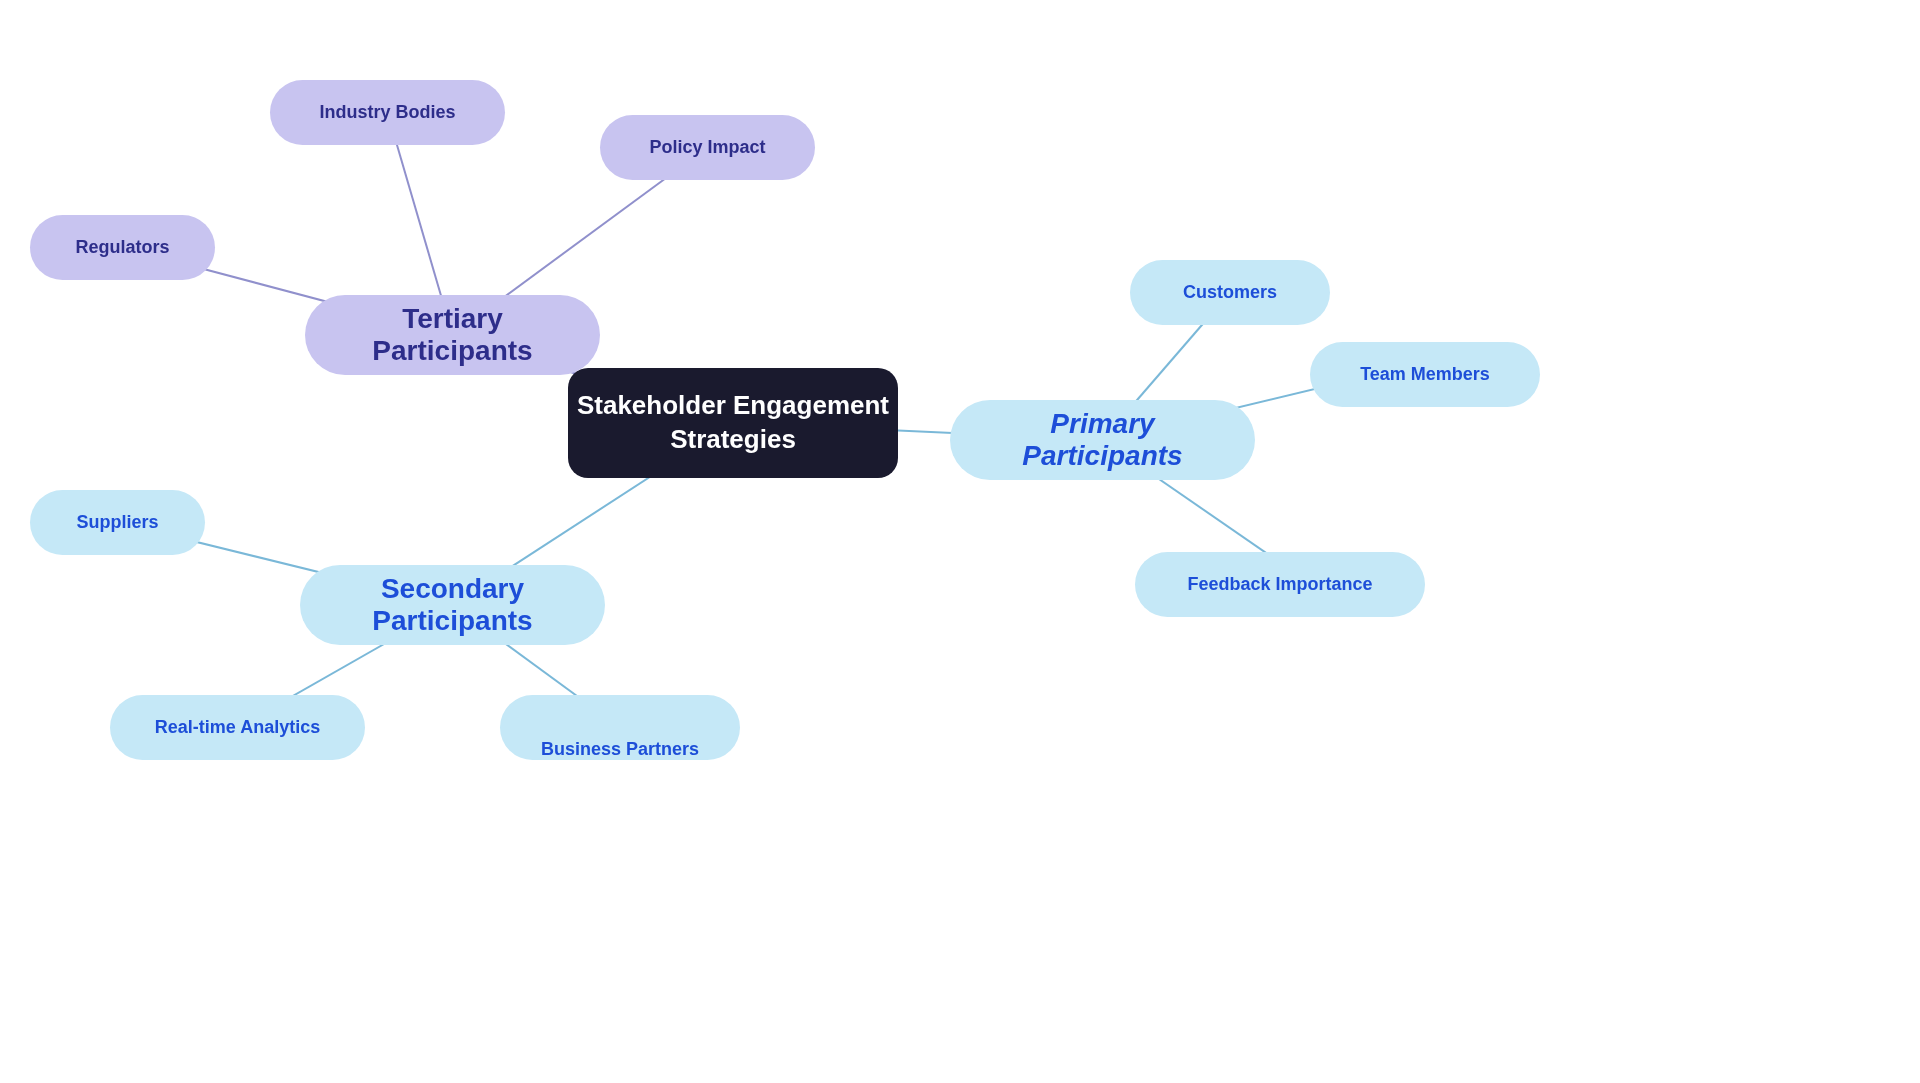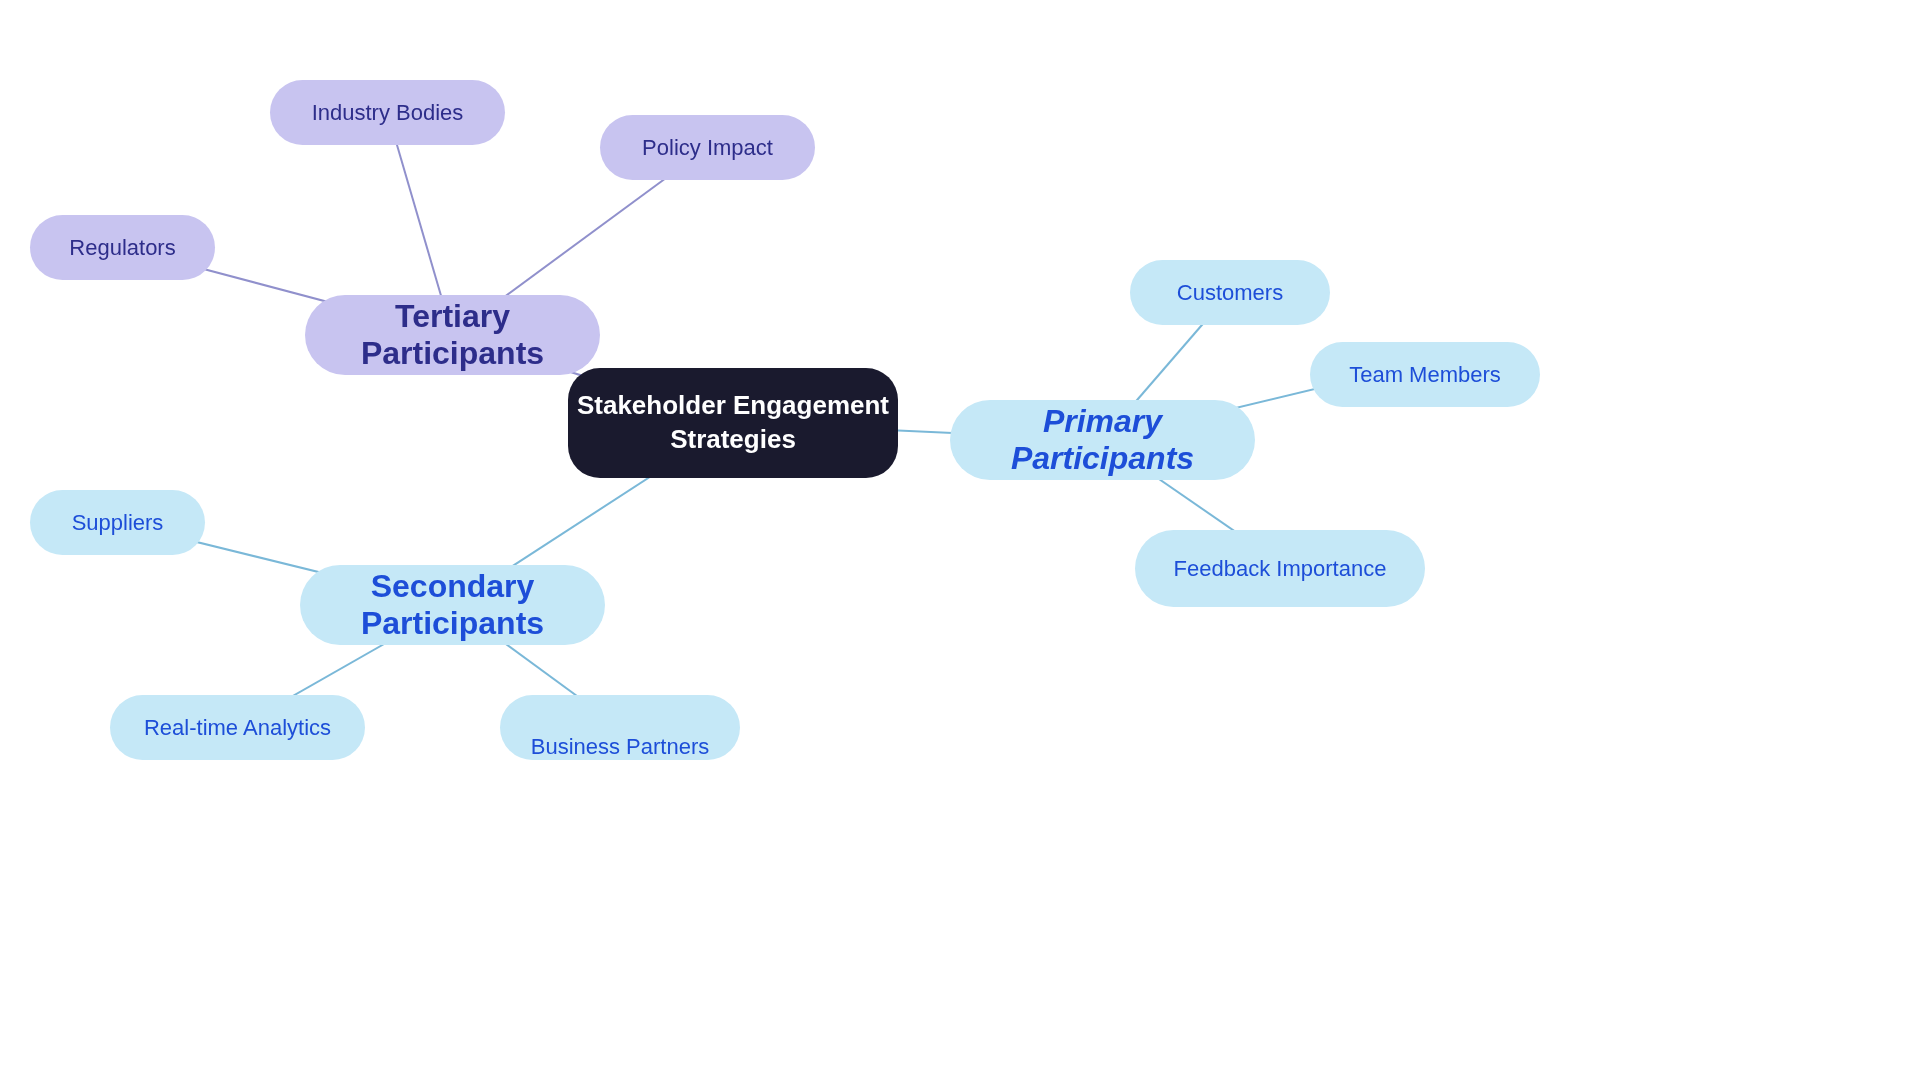--- a/index.html
+++ b/index.html
@@ -27,40 +27,40 @@
       border-radius: 50px;
       cursor: default;
     }
     .node-center {
       background: #1a1a2e;
       color: #ffffff;
       font-size: 28px;
       font-weight: 600;
       width: 330px;
       height: 110px;
-      border-radius: 32px;
+      border-radius: 20px;
       text-align: center;
     }
     .node-purple {
       background: #c8c4f0;
       color: #2d2d8a;
       border: none;
     }
     .node-blue {
       background: #c5e8f7;
       color: #1d4ed8;
       border: none;
     }
     .node-text {
-      font-size: 22px;
-      font-weight: 400;
+      font-size: 18px;
+      font-weight: 700;
       padding: 0 20px;
     }
     .node-lg {
-      font-size: 32px;
+      font-size: 28px;
       font-weight: 600;
     }
   </style>
 </head>
 <body>
 
 <svg class="connections" id="svg-lines">
     <line x1="733" y1="423" x2="452.5" y2="335" stroke="#9090cc" stroke-width="2"></line>
     <line x1="452.5" y1="335" x2="387.5" y2="112.5" stroke="#9090cc" stroke-width="2"></line>
     <line x1="452.5" y1="335" x2="122.5" y2="247.5" stroke="#9090cc" stroke-width="2"></line>
@@ -116,15 +116,15 @@
 </div>
 
 <div class="node node-blue" style="left:1130px; top:260px; width:200px; height:65px;">
   <span class="node-text">Customers</span>
 </div>
 
 <div class="node node-blue" style="left:1310px; top:342px; width:230px; height:65px;">
   <span class="node-text">Team Members</span>
 </div>
 
-<div class="node node-blue" style="left:1135px; top:530px; width:290px; height:77px;">
+<div class="node node-blue" style="left:1135px; top:552px; width:290px; height:65px;">
   <span class="node-text">Feedback Importance</span>
 </div>
 
 </body></html>

